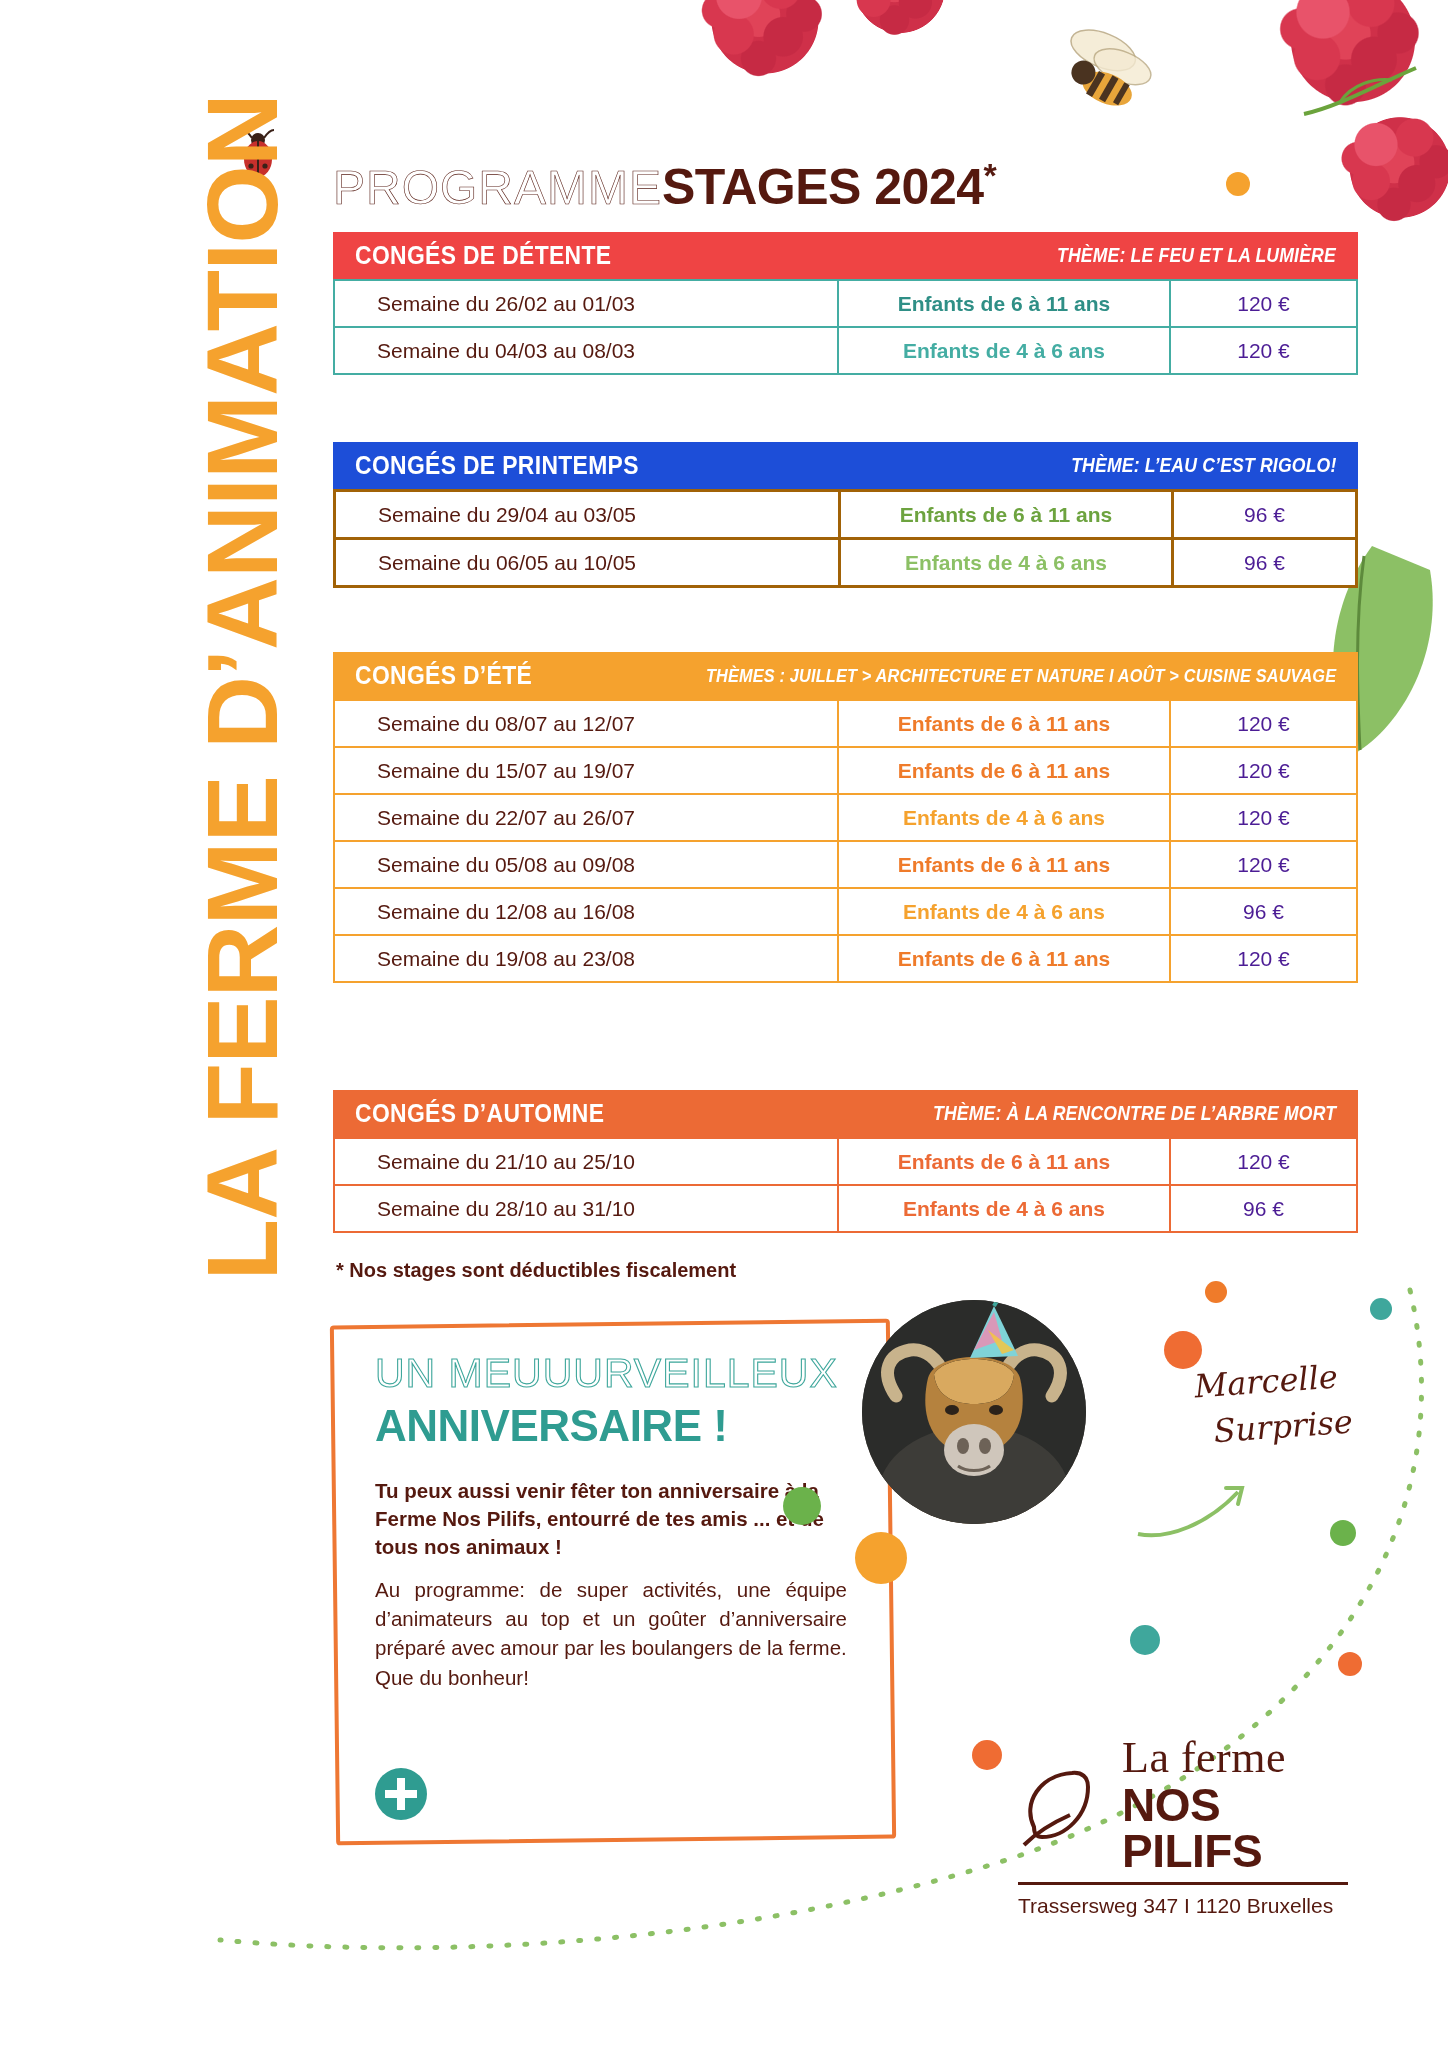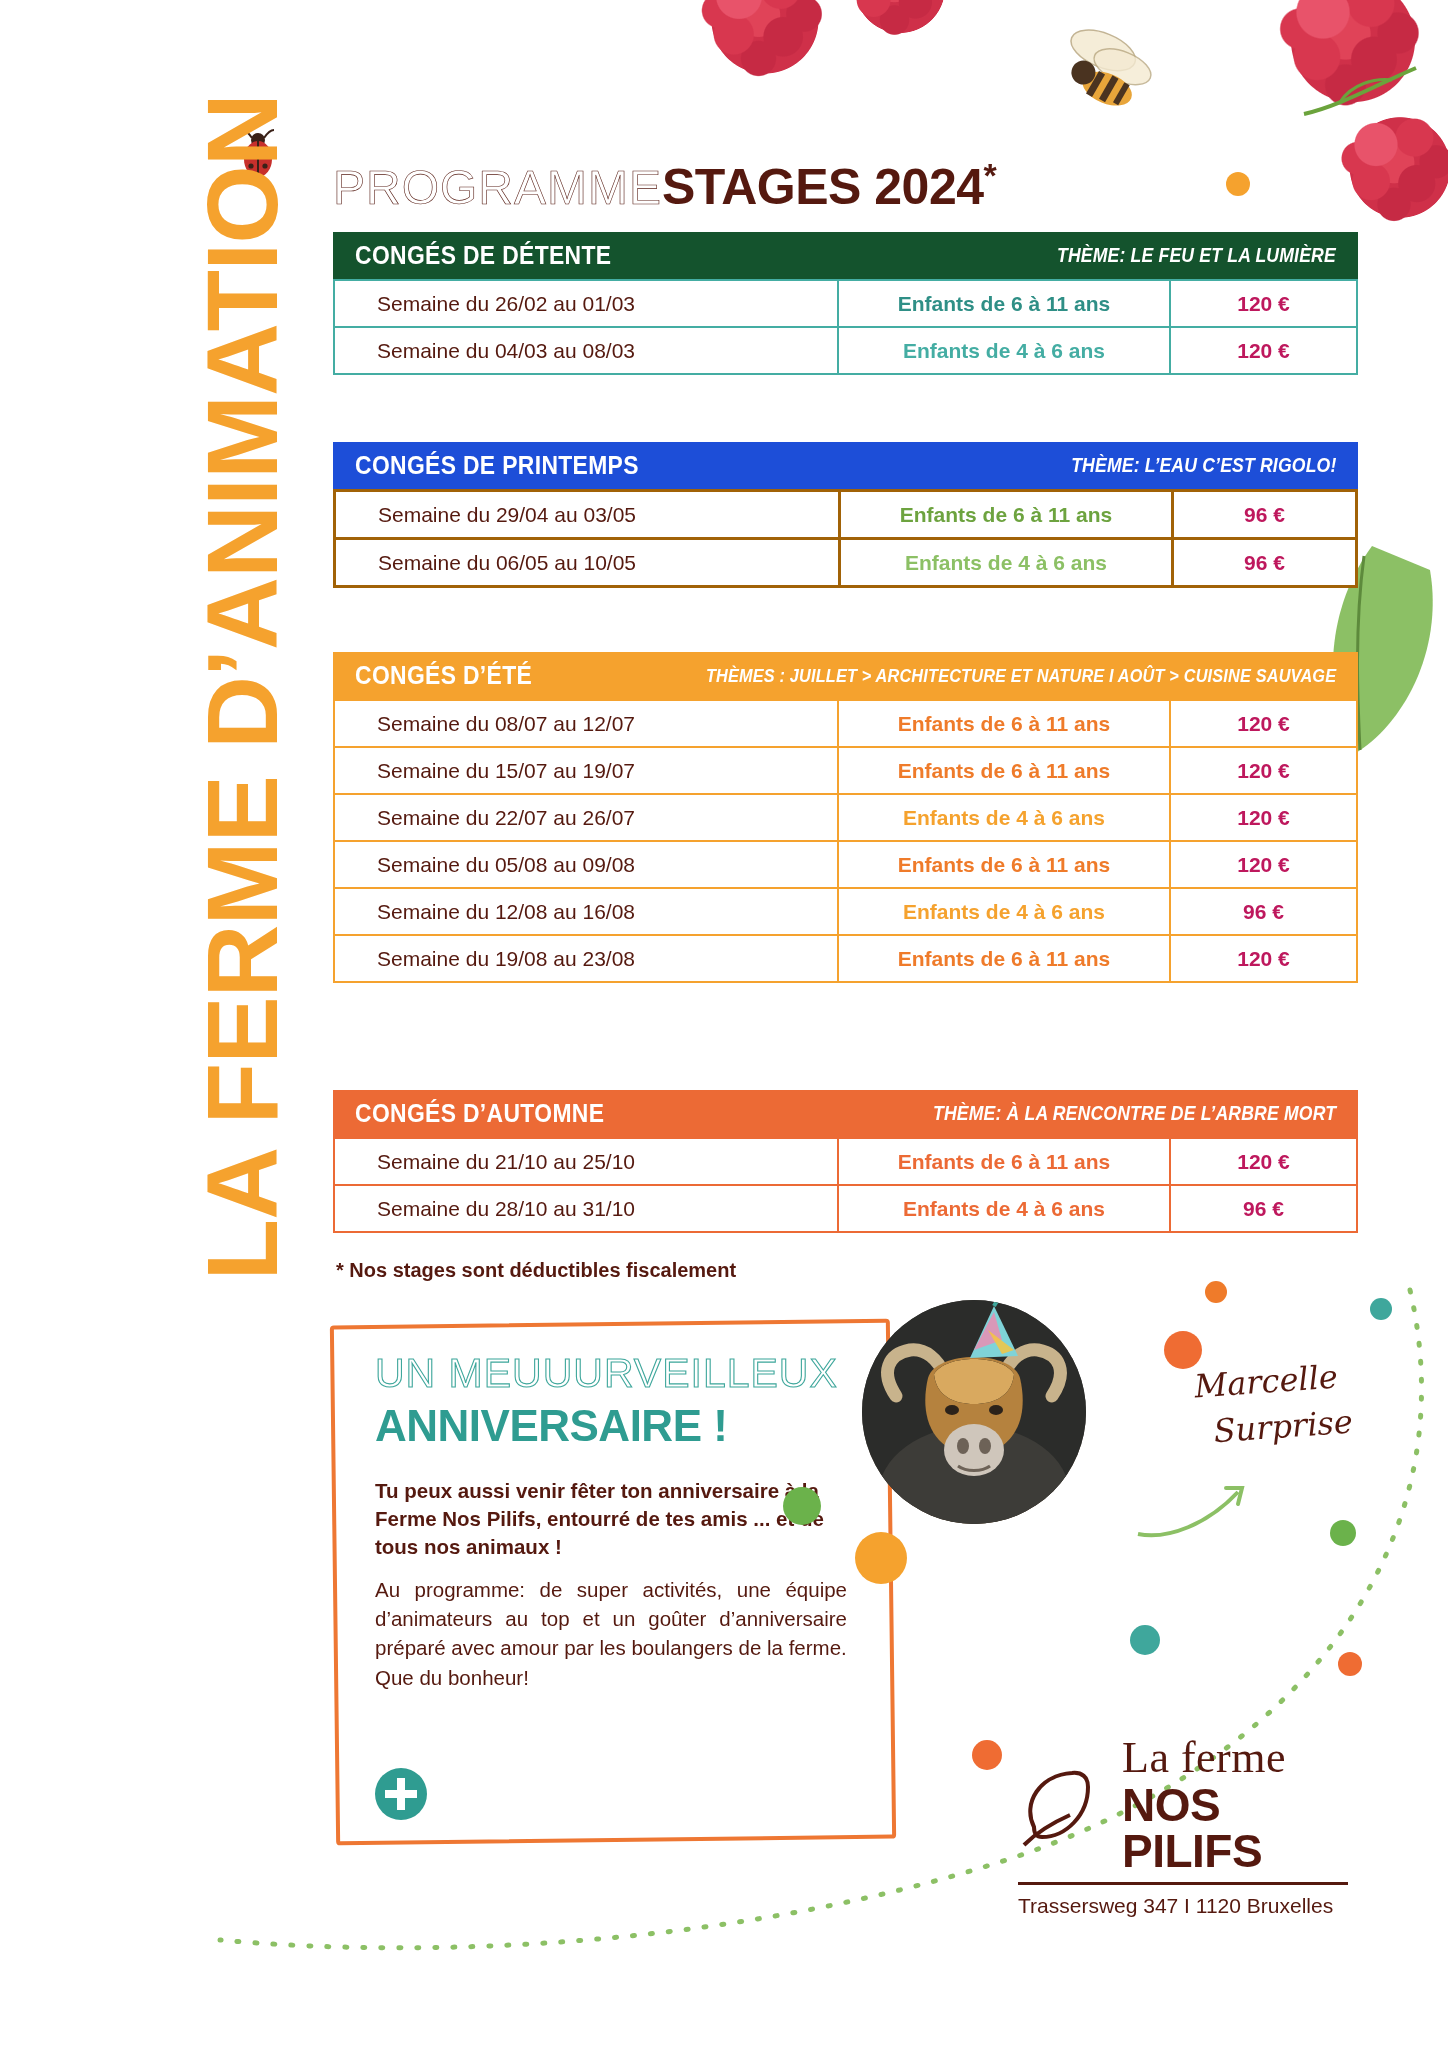--- a/index.html
+++ b/index.html
@@ -139,26 +139,26 @@
   }
   .c-age {
     width: 330px;
     text-align: center;
     font-size: 21px;
     font-weight: 700;
   }
   .c-price {
     text-align: center;
     font-size: 21px;
-    color: #be185d;
-    font-weight: 700;
-  }
-
-  
-  .t-teal   .bar { background: #14532d; }
+    color: #4c1d95;
+    font-weight: 400;
+  }
+
+  
+  .t-teal   .bar { background: #ef4444; }
   .t-teal   .rows td { border: 2px solid #44ada3; }
   .t-teal   .c-age.a1 { color: #2f8f86; }
   .t-teal   .c-age.a2 { color: #44ada3; }
 
   .t-green  .bar { background: #1d4ed8; }
   .t-green  .rows td { border: 3px solid #a16207; }
   .t-green  .c-age.a1 { color: #6da33f; }
   .t-green  .c-age.a2 { color: #8cc065; }
 
   .t-orange .bar { background: #f5a22e; }

